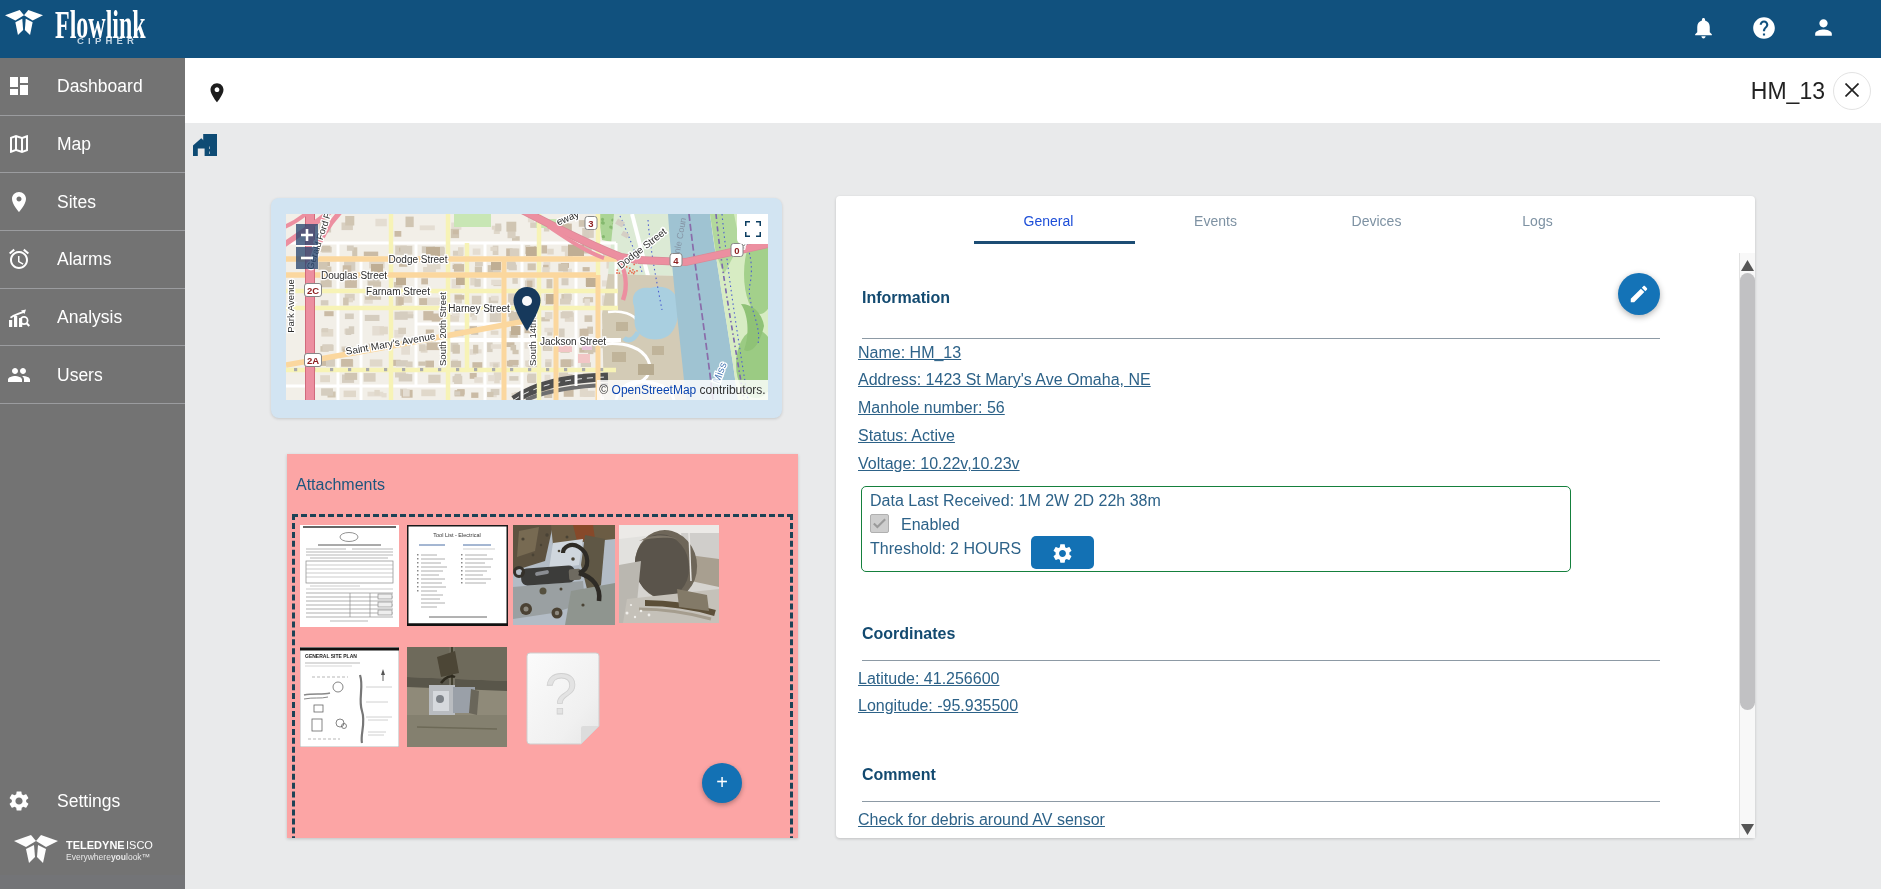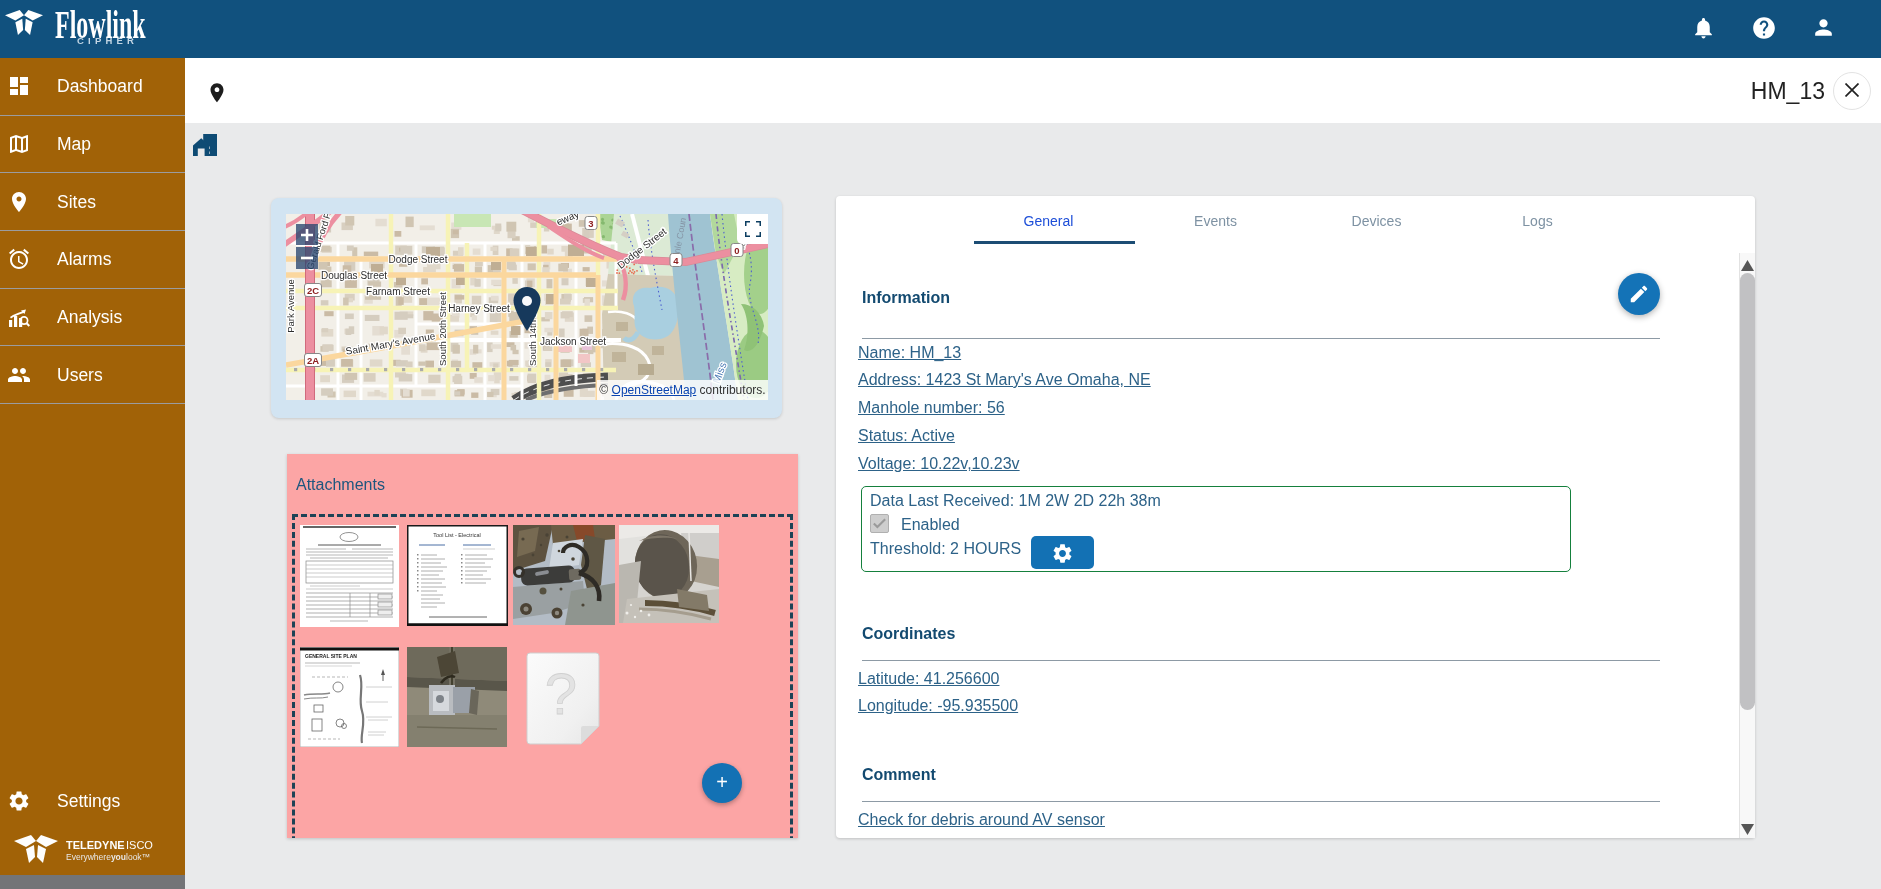--- a/index.html
+++ b/index.html
@@ -5,21 +5,21 @@
   * { box-sizing: border-box; margin: 0; padding: 0; }
   html,body { width:1881px; height:889px; overflow:hidden; font-family:"Liberation Sans", sans-serif; background:#e9eaeb; }
   .abs { position:absolute; }
 
   
   #topbar { position:absolute; left:0; top:0; width:1881px; height:58px; background:#11517e; }
   #topbar .logo-text { position:absolute; left:55px; top:1px; color:#fff; font-weight:bold; font-size:40px; letter-spacing:0px; font-family:"Liberation Serif", serif; transform:scaleX(0.60); transform-origin:left top; }
   #topbar .cipher { position:absolute; left:77px; top:34.5px; color:#c3d6e4; font-size:9.5px; letter-spacing:4.2px; font-weight:bold; }
 
   
-  #sidebar { position:absolute; left:0; top:58px; width:185px; height:817px; background:#a16207; }
+  #sidebar { position:absolute; left:0; top:58px; width:185px; height:817px; background:#737373; }
   #sidebar-footer { position:absolute; left:0; top:875px; width:185px; height:14px; background:#737477; }
   .menu-item { position:relative; height:57.7px; border-bottom:1px solid #9b9c9f; color:#fff; }
   .menu-item .mi-icon { position:absolute; left:7px; top:50%; transform:translateY(-50%); width:24px; height:24px; }
   .menu-item .mi-label { position:absolute; left:57px; top:50%; transform:translateY(-50%); font-size:17.5px; }
   #settings-item { position:absolute; left:0; top:772px; width:185px; height:57px; color:#fff; }
   #settings-item .mi-icon { position:absolute; left:7px; top:50%; transform:translateY(-50%); width:24px; height:24px; }
   #settings-item .mi-label { position:absolute; left:57px; top:50%; transform:translateY(-50%); font-size:17.5px; }
 
   
   #pageheader { position:absolute; left:185px; top:58px; width:1696px; height:65px; background:#ffffff; }
@@ -643,21 +643,21 @@
   <div class="mapzoom" style="left:25px;top:26px;border-bottom:1px solid #fff"><svg width="12" height="12" style="margin-top:5px">
         <path d="M6 0 V12 M0 6 H12" stroke="#fff" stroke-width="2.6"></path>
       </svg></div>
   <div class="mapzoom" style="left:25px;top:49px"><svg width="12" height="12" style="margin-top:5px">
         <path d="M0 6 H12" stroke="#fff" stroke-width="2.6"></path>
       </svg></div>
   <div style="position:absolute;left:466px;top:16px;width:31px;height:30px;background:#fff;border-radius:0 0 0 5px"></div>
   <svg class="abs" style="left:474px;top:23px" width="16" height="16" viewBox="0 0 16 16">
       <path d="M0 5 V0 H5 M11 0 H16 V5 M16 11 V16 H11 M5 16 H0 V11" stroke="#0c3e61" stroke-width="3" fill="none"></path>
     </svg>
-  <div style="position:absolute;left:326px;top:182px;width:171px;height:20px;background:rgba(255,255,255,0.82);font-size:12px;color:#333;line-height:20px;white-space:nowrap;text-align:center">© <span style="color:#0b45b0;text-decoration:underline">OpenStreetMap</span> contributors.</div>
+  <div style="position:absolute;left:326px;top:182px;width:171px;height:20px;background:rgba(255,255,255,0.82);font-size:12px;color:#333;line-height:20px;white-space:nowrap;text-align:center">© <span style="color:#0b45b0;">OpenStreetMap</span> contributors.</div>
 </div>
 
 <div id="attachcard">
   <div id="attach-title">Attachments</div>
   <div id="dashedbox"></div>
 
   <svg class="abs" style="left:13px;top:71px" width="99" height="102" viewBox="0 0 99 102">
     <rect width="99" height="102" fill="#ffffff"></rect>
     <line x1="3" y1="2" x2="96" y2="2" stroke="#333" stroke-width="1.6"></line>
     <ellipse cx="49" cy="12" rx="9" ry="4.5" fill="none" stroke="#777" stroke-width="0.8"></ellipse>

